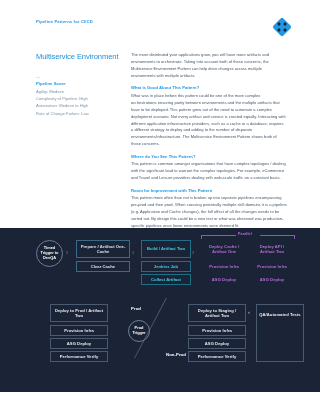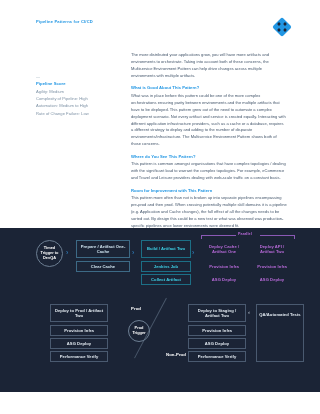--- a/index.html
+++ b/index.html
@@ -131,20 +131,21 @@
       <g transform="rotate(45 20 20)">
         <rect x="6" y="6" width="28" height="28" rx="4" fill="#2196e3"></rect>
         <circle cx="20" cy="11.5" r="3.1" fill="#1b2436"></circle>
         <circle cx="20" cy="28.5" r="3.1" fill="#1b2436"></circle>
         <circle cx="11.5" cy="20" r="3.1" fill="#1b2436"></circle>
         <circle cx="28.5" cy="20" r="3.1" fill="#1b2436"></circle>
       </g>
     </svg>
   </div>
 
+  <div class="title">Multiservice Environment</div>
 
   <div class="meta">
     <div class="meta-dash">—</div>
     <div class="meta-head">Pipeline Score</div>
     <div class="meta-line">Agility: Medium</div>
     <div class="meta-line">Complexity of Pipeline: High</div>
     <div class="meta-line">Automation: Medium to High</div>
     <div class="meta-line">Rate of Change Failure: Low</div>
   </div>
 

